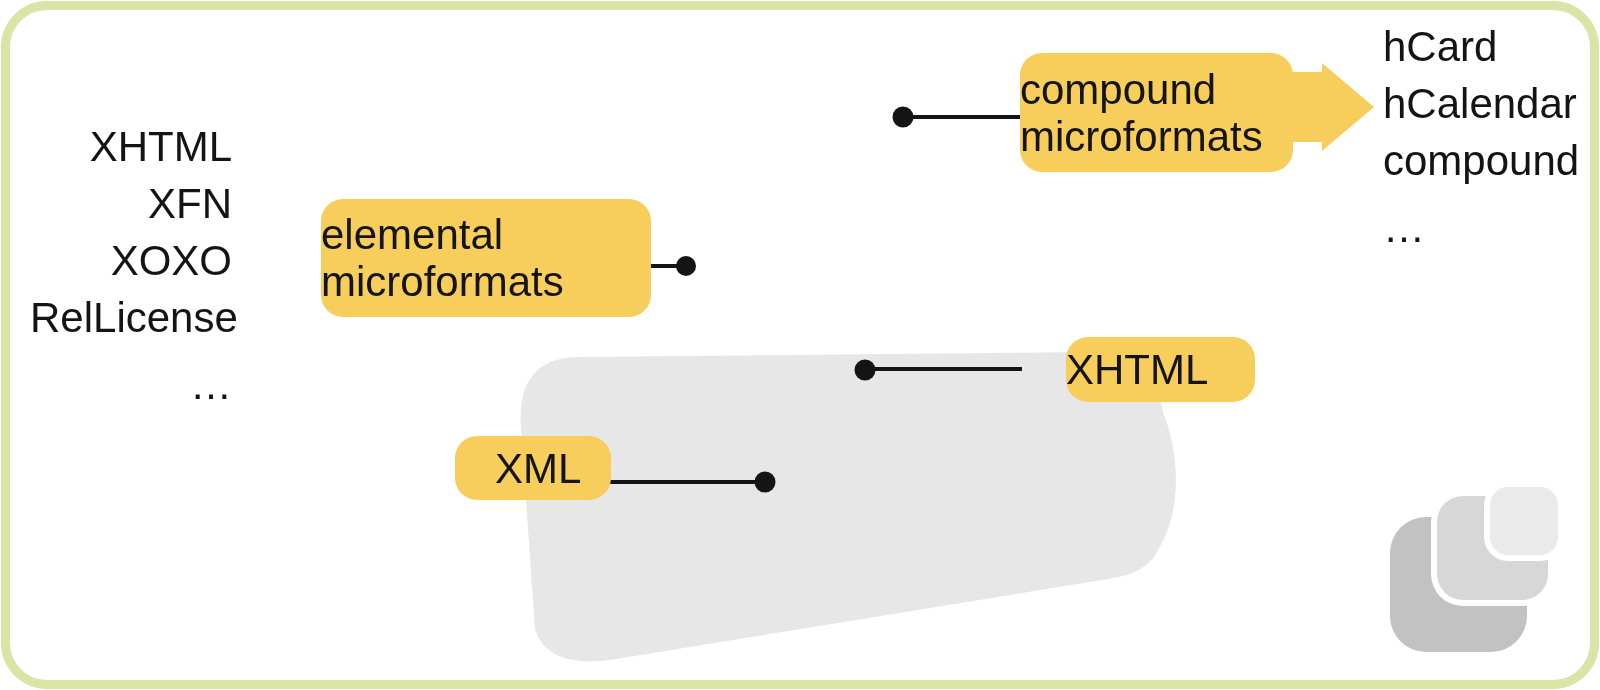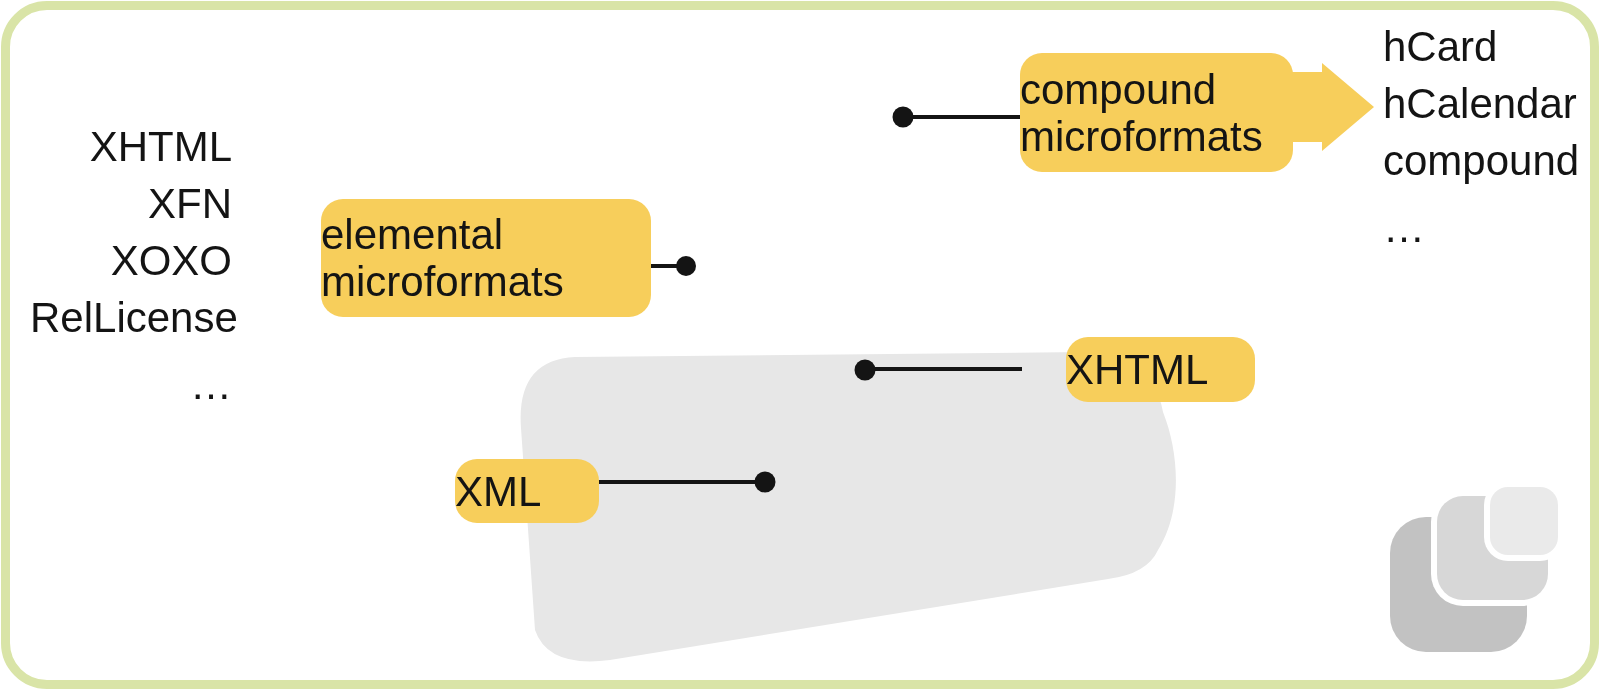--- a/index.html
+++ b/index.html
@@ -30,21 +30,21 @@
   .list-right{left:1383px;top:18px;text-align:left;}
   .list .gap-top{margin-top:10px;}
   .tag{
     position:absolute;background:var(--label-bg);border-radius:22px;
     display:flex;flex-direction:column;align-items:flex-start;justify-content:center;
     font-size:42px;line-height:47px;text-align:center;z-index:20;
   }
   .tag-elemental{left:321px;top:199px;width:330px;height:118px;}
   .tag-compound{left:1020px;top:53px;width:273px;height:119px;}
   .tag-xhtml{left:1018px;top:337px;width:189px;height:65px;margin-left:48px;}
-  .tag-xml{left:455px;top:459px;width:144px;height:64px;}
+  .tag-xml{left:455px;top:436px;width:116px;height:64px;padding-left:40px;}
   .logo{position:absolute;left:1390px;top:487px;width:168px;height:165px;z-index:8;}
   .logo .sq{position:absolute;}
   .logo .sq-dark{left:0;top:30px;width:137px;height:135px;border-radius:36px;background:var(--logo-dark);z-index:1;}
   .logo .sq-mid{left:47px;top:9px;width:111px;height:104px;border-radius:26px;background:var(--logo-mid);box-shadow:0 0 0 6px #fff;z-index:2;}
   .logo .sq-light{left:100px;top:0;width:68px;height:68px;border-radius:18px;background:var(--logo-light);box-shadow:0 0 0 6px #fff;z-index:3;}
 </style>
 </head>
 <body>
 
 <div class="stage">

